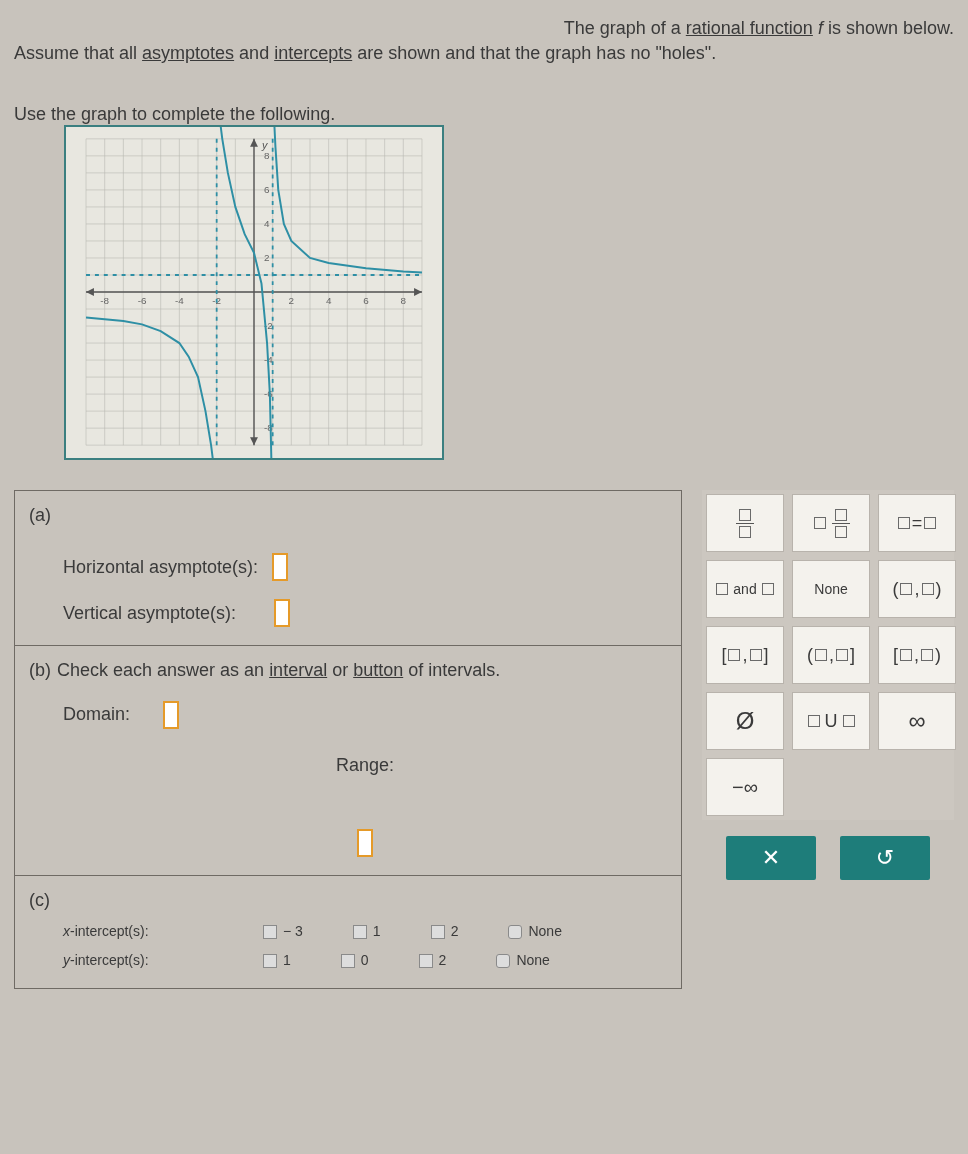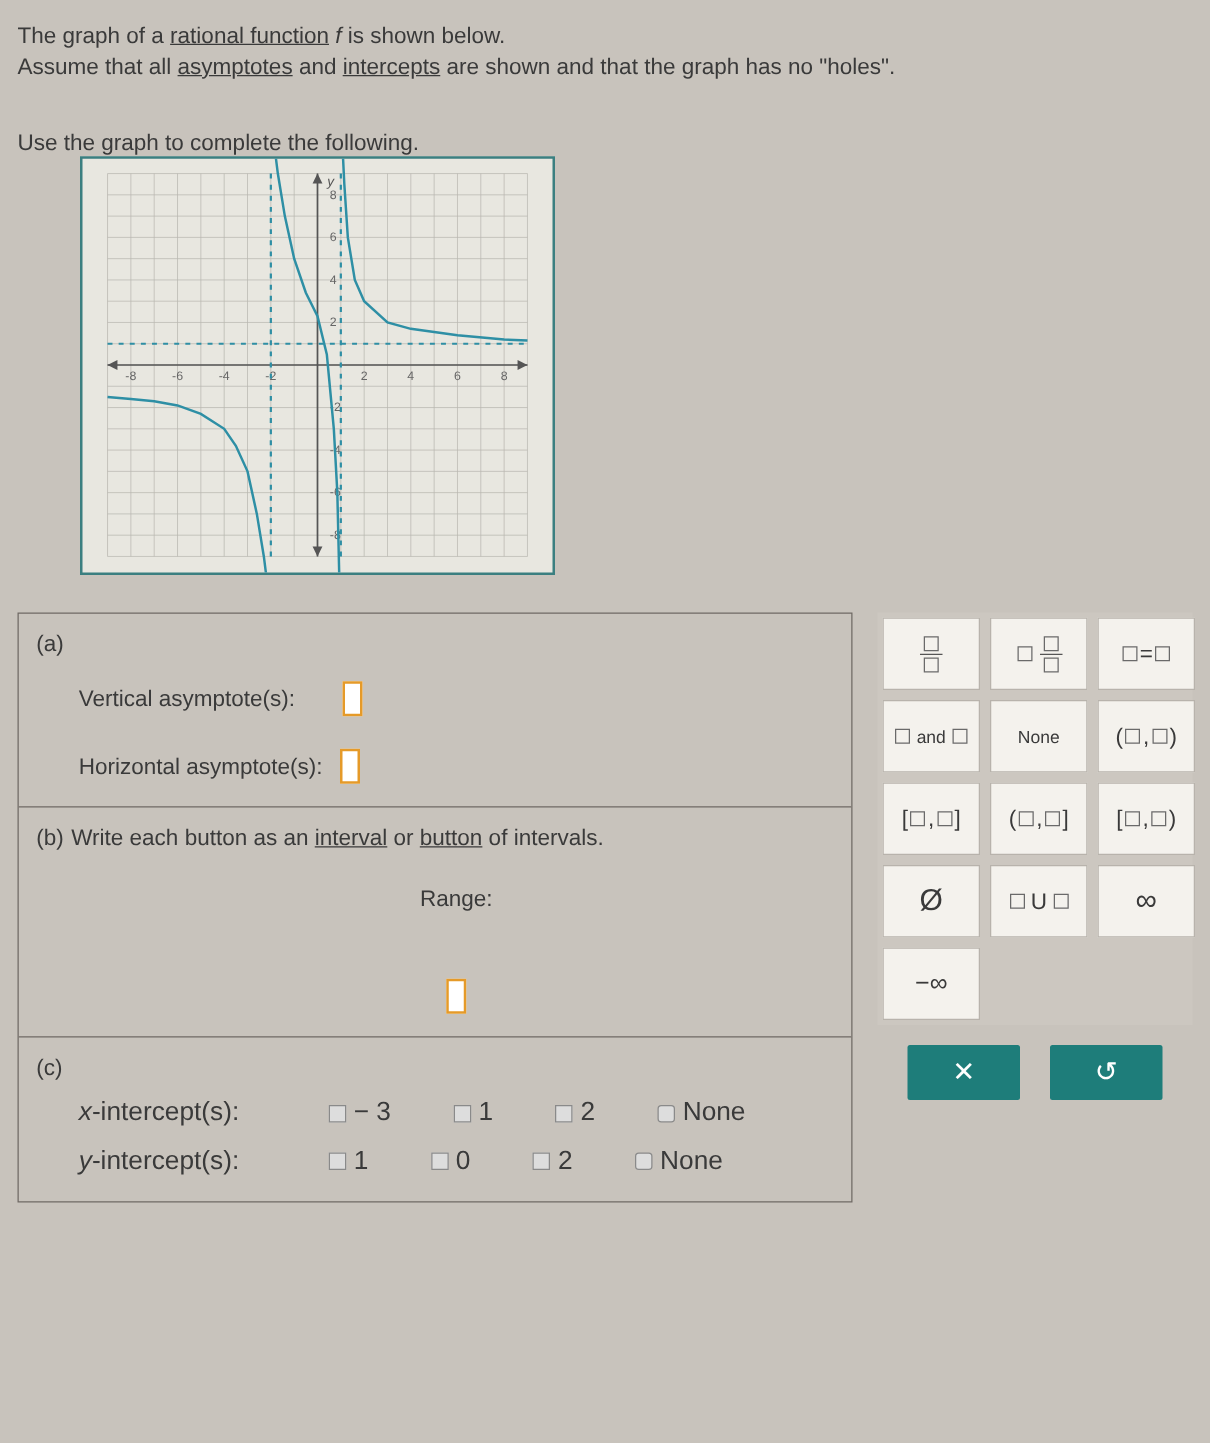--- a/index.html
+++ b/index.html
@@ -7,21 +7,21 @@
     font-family: Verdana, Geneva, sans-serif;
     background: #c8c3bc;
     color: #3a3a3a;
     padding: 18px 14px;
     width: 968px;
     height: 1154px;
     font-size: 18px;
   }
   .underline { text-decoration: underline; }
   .italic { font-style: italic; }
-  .intro-line1 { margin-bottom: 4px; }
+  .intro-line1 { margin-bottom: 4px; text-align: right; }
   .intro-line2 { margin-bottom: 40px; }
   .intro-line3 { margin-bottom: 0; }
 
   .graph-box {
     width: 380px;
     height: 335px;
     background: #e8e7e0;
     border: 2px solid #3b7f80;
     position: relative;
     margin-left: 50px;
@@ -44,21 +44,21 @@
   .qsection:last-child { border-bottom:none; }
   .indent { margin-left: 34px; }
   .field-row { display:flex; align-items:center; gap:14px; margin-top:18px; }
   .input-box {
     width: 16px; height: 28px;
     border: 2px solid #e59a29;
     background: #fff;
     display:inline-block;
   }
 
-  .checkrow { display:flex; gap:50px; align-items:center; margin-top:10px; font-size:21px; }
+  .checkrow { display:flex; gap:50px; align-items:center; margin-top:10px; font-size:14px; }
   .checkrow-lbl { display:inline-block; width:150px; }
   .cb { display:inline-flex; align-items:center; gap:6px; }
   .cb-box { width:14px; height:14px; border:1px solid #8a8a8a; background:#ddd; display:inline-block; }
   .cb-box.circle{ border-radius:3px; }
 
   .palette {
     width: 252px;
     display:flex;
     flex-direction:column;
     gap:12px;
@@ -189,38 +189,42 @@
 </div>
 
 <div class="bottom-row">
 
   <div class="question-panel">
 
     <div class="qsection">
       <div style="display:flex; gap:6px;">
         <span>(a)</span>
       </div>
+      <div class="field-row indent" style="margin-top:26px;">
+        <span>Horizontal asymptote(s):</span>
+        <span class="input-box"></span>
+      </div>
       <div class="field-row indent">
         <span>Vertical asymptote(s):</span>
         &nbsp;&nbsp;<span class="input-box"></span>
-      </div>
-      <div class="field-row indent" style="margin-top:26px;">
-        <span>Horizontal asymptote(s):</span>
-        <span class="input-box"></span>
       </div>
     </div>
 
     <div class="qsection">
       <div style="display:flex; gap:6px;">
         <span>(b)</span>
         <div>
           <div>
-            <span>Write each button as an </span><span class="underline">interval</span><span> or </span><span class="underline">button</span><span> of intervals.</span>
+            <span>Check each answer as an </span><span class="underline">interval</span><span> or </span><span class="underline">button</span><span> of intervals.</span>
           </div>
         </div>
+      </div>
+      <div class="field-row indent">
+        <span>Domain:</span>
+        &nbsp;<span class="input-box"></span>
       </div>
       <div class="field-row indent" style="margin-top:24px;flex-direction:column;">
         <span>Range:</span>
         &nbsp;&nbsp;&nbsp;<span class="input-box"></span>
       </div>
     </div>
 
     <div class="qsection">
       <div style="display:flex; gap:6px;">
         <span>(c)</span>

